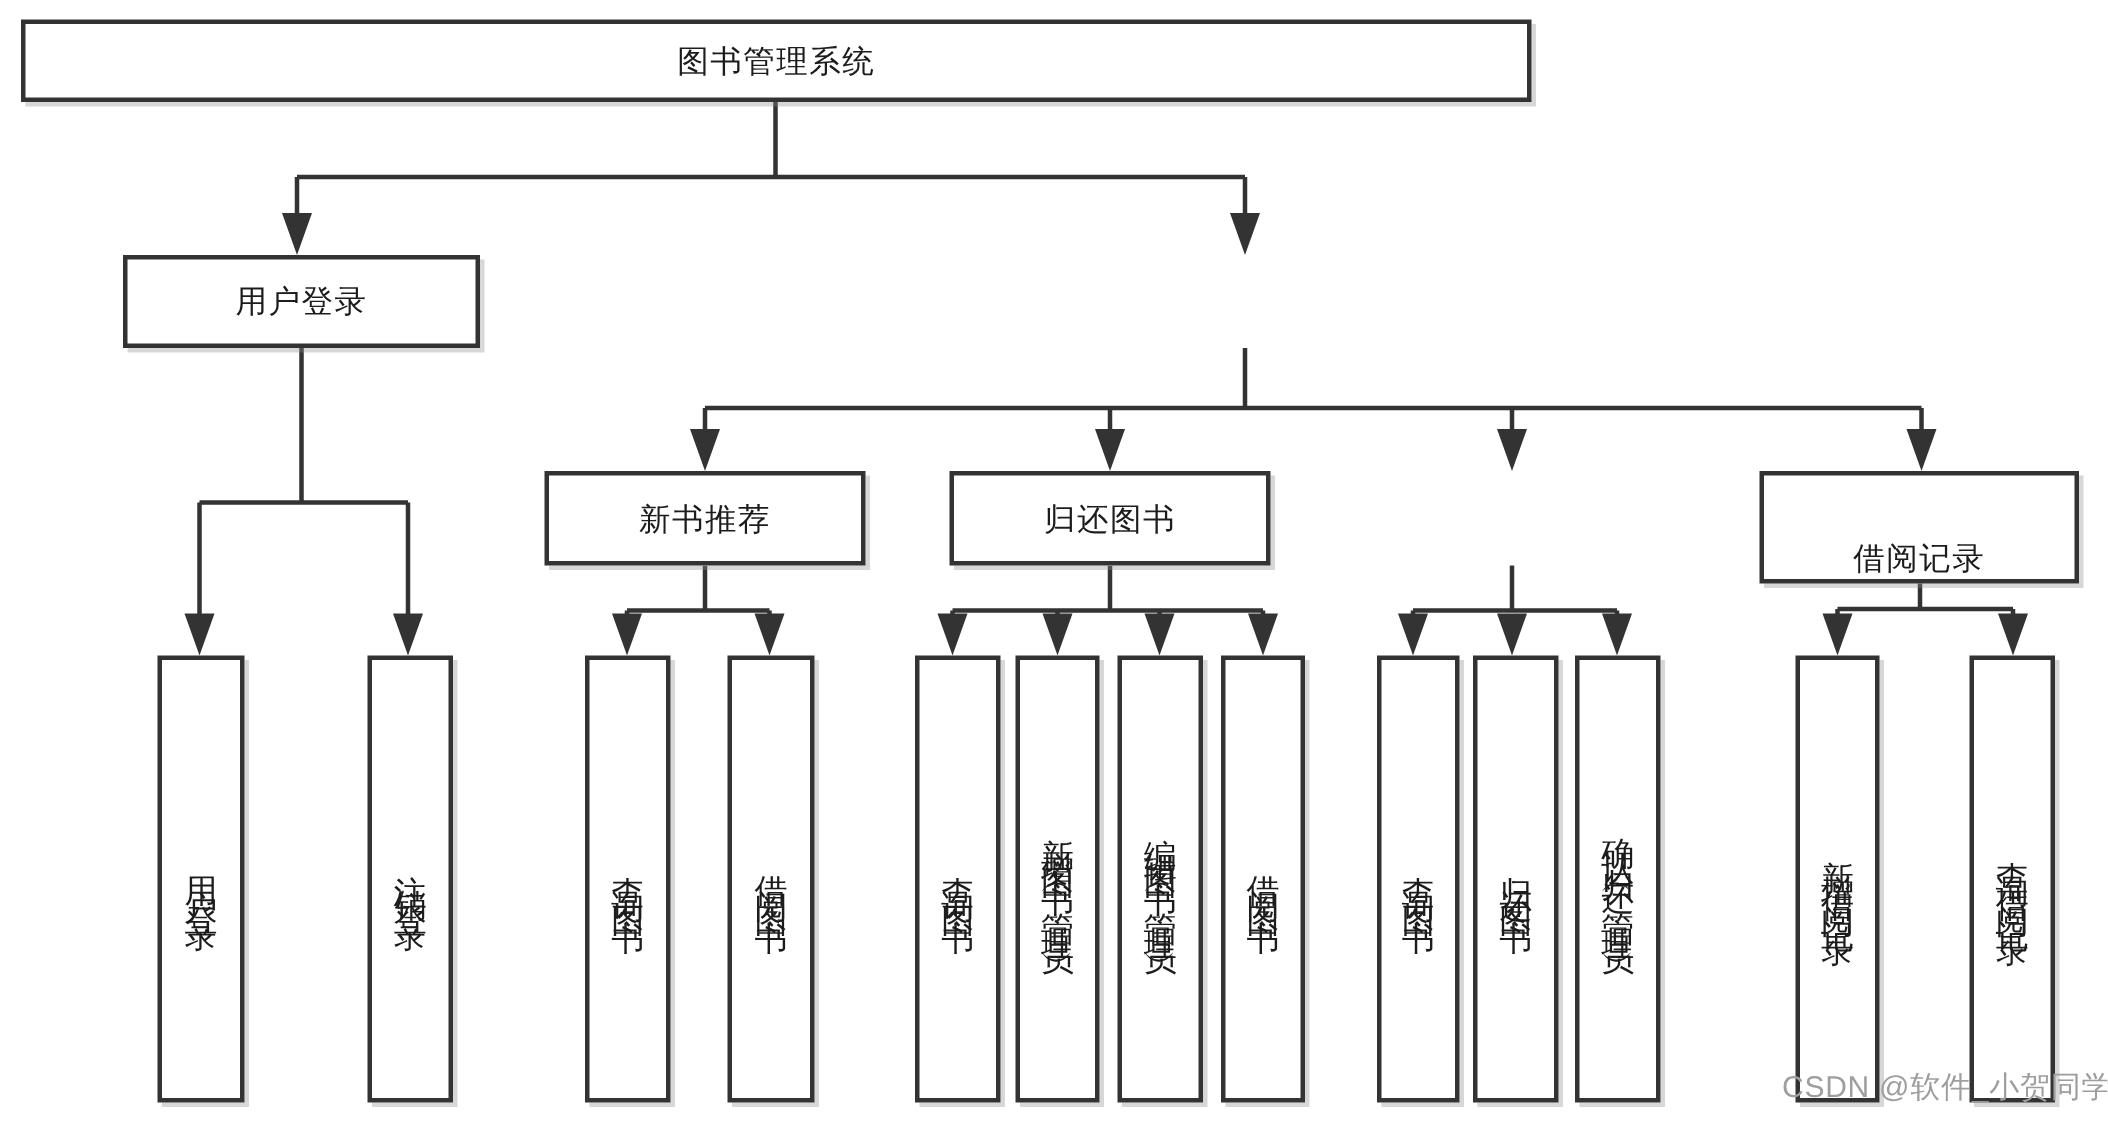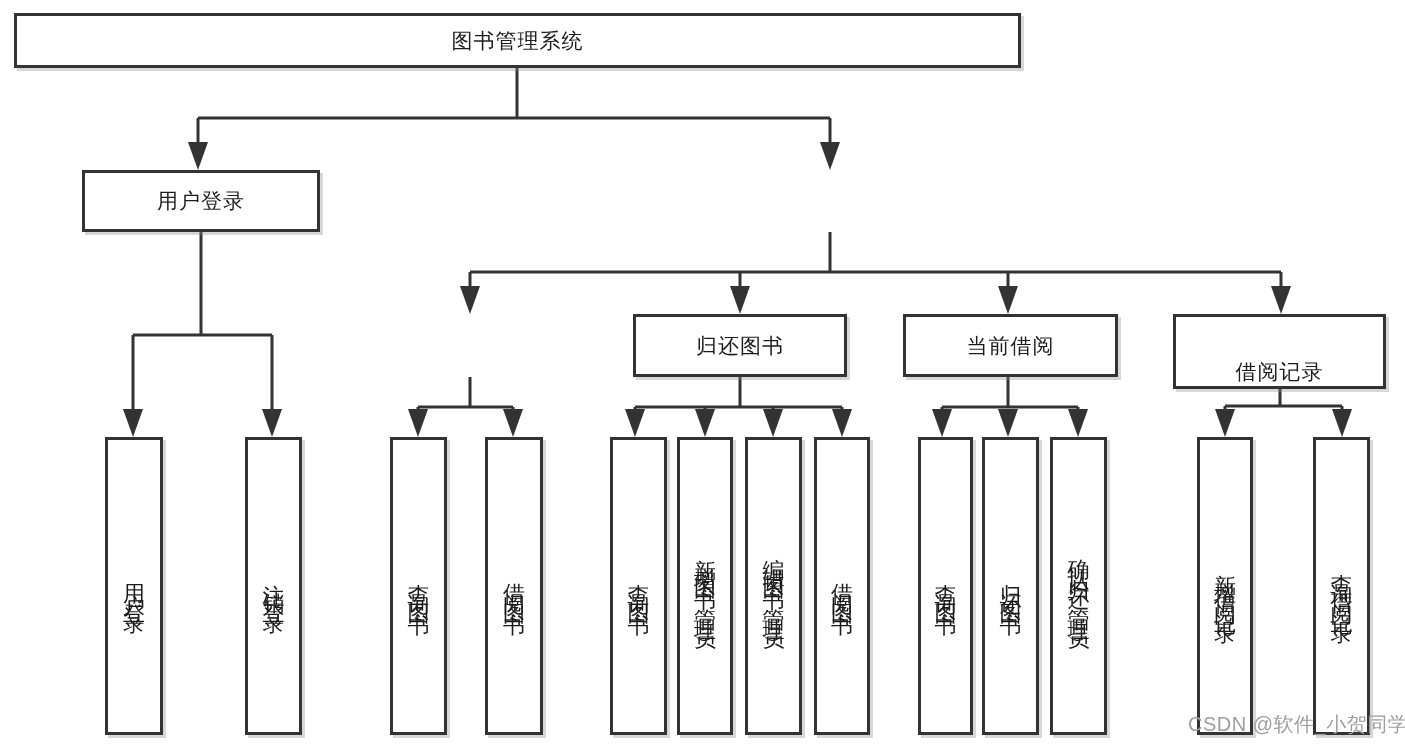--- a/index.html
+++ b/index.html
@@ -91,25 +91,25 @@
   </svg>
 
   <div class="node" style="left:14px; top:13px; width:1007px; height:55px;justify-content:center;">
     <span class="h-label">图书管理系统</span>
   </div>
 
   <div class="node" style="left:82px; top:170px; width:238px; height:62px;">
     <span class="h-label">用户登录</span>
   </div>
 
+  <div class="node" style="left:363px; top:314px; width:214px; height:63px;">
+    <span class="h-label">新书推荐</span>
+  </div>
   <div class="node" style="left:633px; top:314px; width:214px; height:63px;">
     <span class="h-label">归还图书</span>
-  </div>
-  <div class="node" style="left:903px; top:314px; width:215px; height:63px;">
-    <span class="h-label">当前借阅</span>
   </div>
   <div class="node" style="left:1173px; top:314px; width:213px; height:75px;align-items:flex-end;">
     <span class="h-label">借阅记录</span>
   </div>
 
   <div class="node leaf" style="left:105px; width:58px;">
     <span class="v-label">用户登录</span>
   </div>
   <div class="node leaf" style="left:245px; width:57px;">
     <span class="v-label">注销登录</span>

